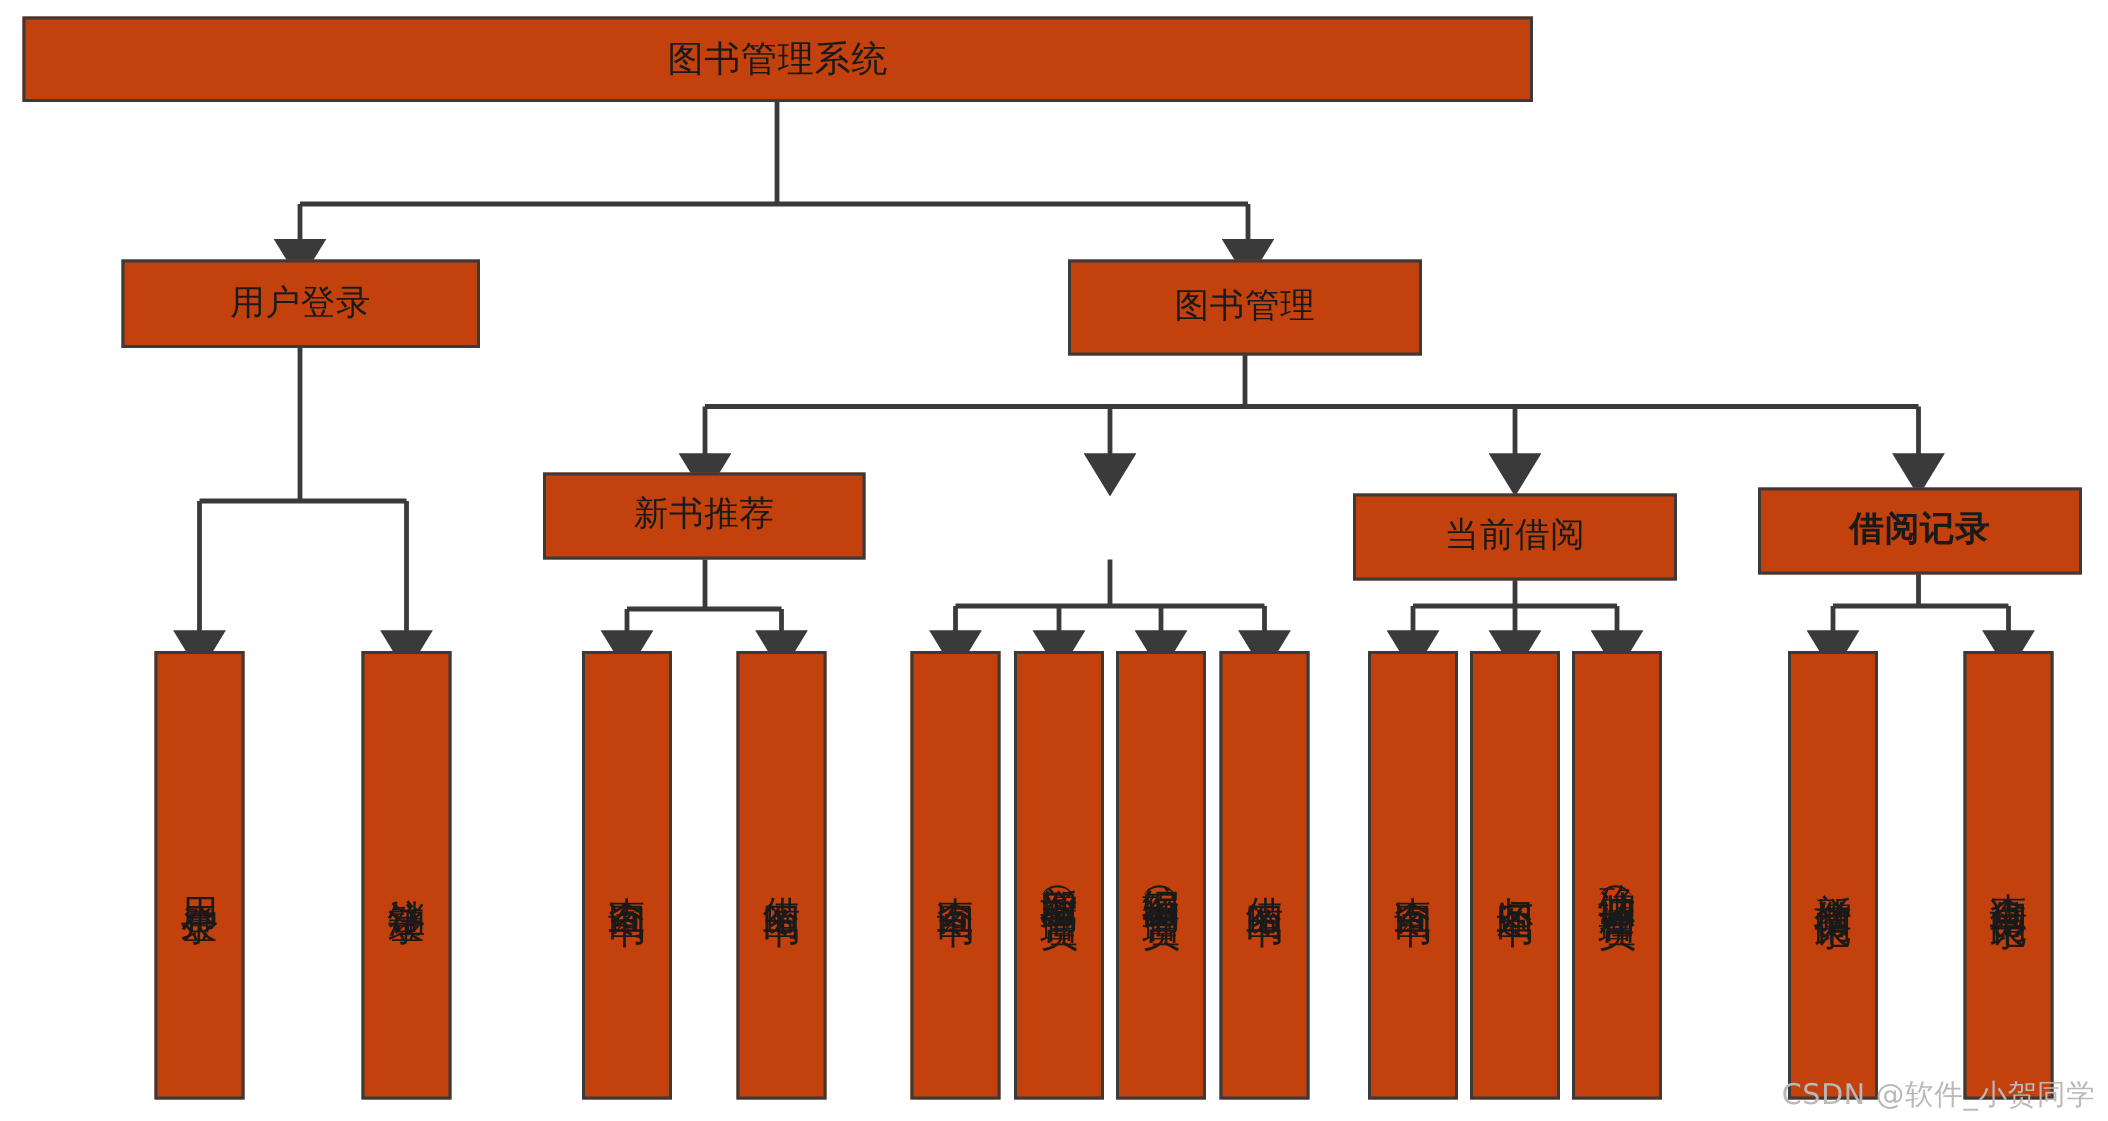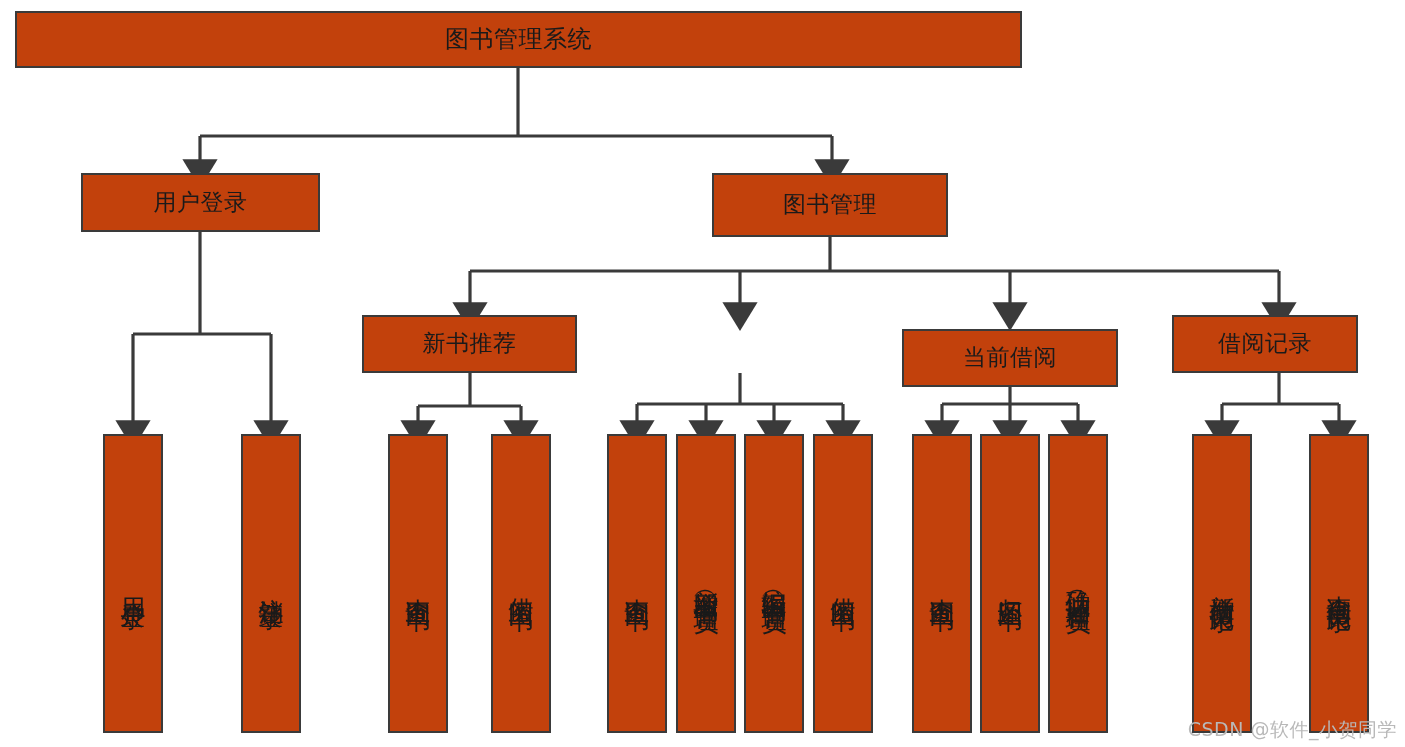--- a/index.html
+++ b/index.html
@@ -145,21 +145,21 @@
 
   <div class="node horiz" style="left:362px; top:315px; width:215px; height:58px;">
     <span class="label">新书推荐</span>
   </div>
 
 
   <div class="node horiz" style="left:902px; top:315px; width:216px; height:58px;margin-top:14px;">
     <span class="label">当前借阅</span>
   </div>
 
-  <div class="node horiz" style="left:1172px; top:315px; width:186px; height:58px;">
+  <div class="node horiz" style="left:1172px; top:325px; width:216px; height:58px;font-weight:bold;">
     <span class="label">借阅记录</span>
   </div>
 
   <div class="node vert" style="left:103px; top:434px; width:60px; height:299px;">
     <span class="label">用户登录</span>
   </div>
 
   <div class="node vert" style="left:241px; top:434px; width:60px; height:299px;">
     <span class="label">注销登录</span>
   </div>

